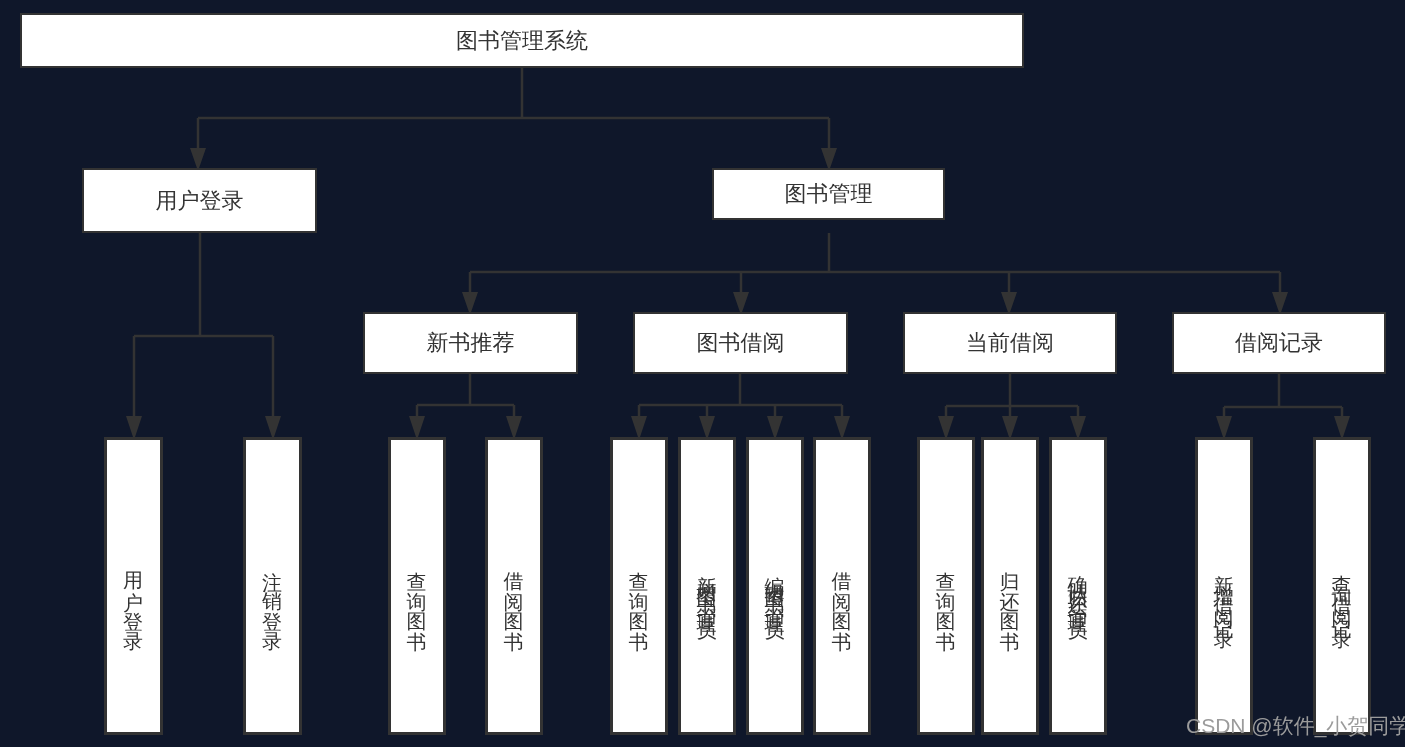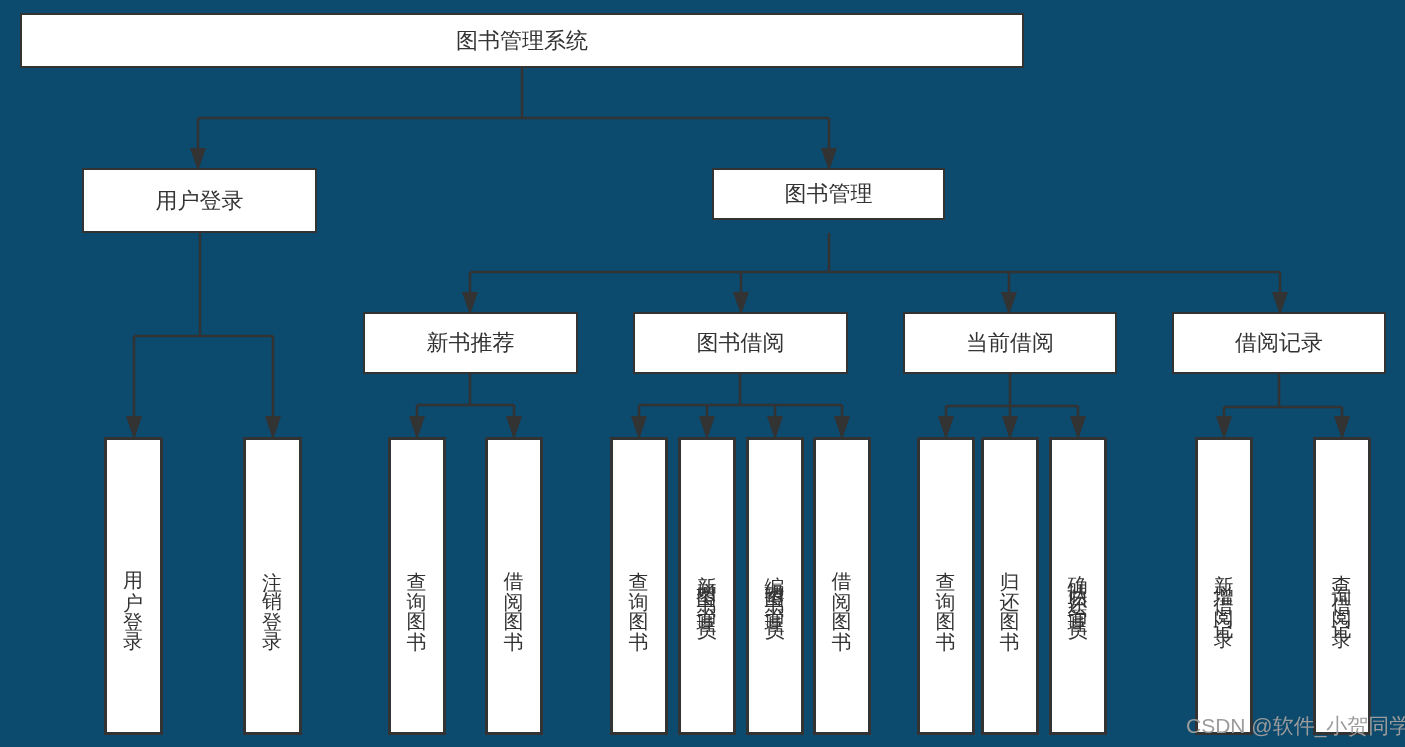--- a/index.html
+++ b/index.html
@@ -4,21 +4,21 @@
 <style>
   html, body {
     margin: 0;
     padding: 0;
     background: #ffffff;
   }
   #canvas {
     position: relative;
     width: 1405px;
     height: 747px;
-    background: #0c4a6e;
+    background: #0f172a;
     font-family: "Liberation Sans", "DejaVu Sans", sans-serif;
     overflow: hidden;
   }
   #connectors {
     position: absolute;
     left: 0; top: 0;
     width: 1405px; height: 747px;
     pointer-events: none;
   }
   .node {

